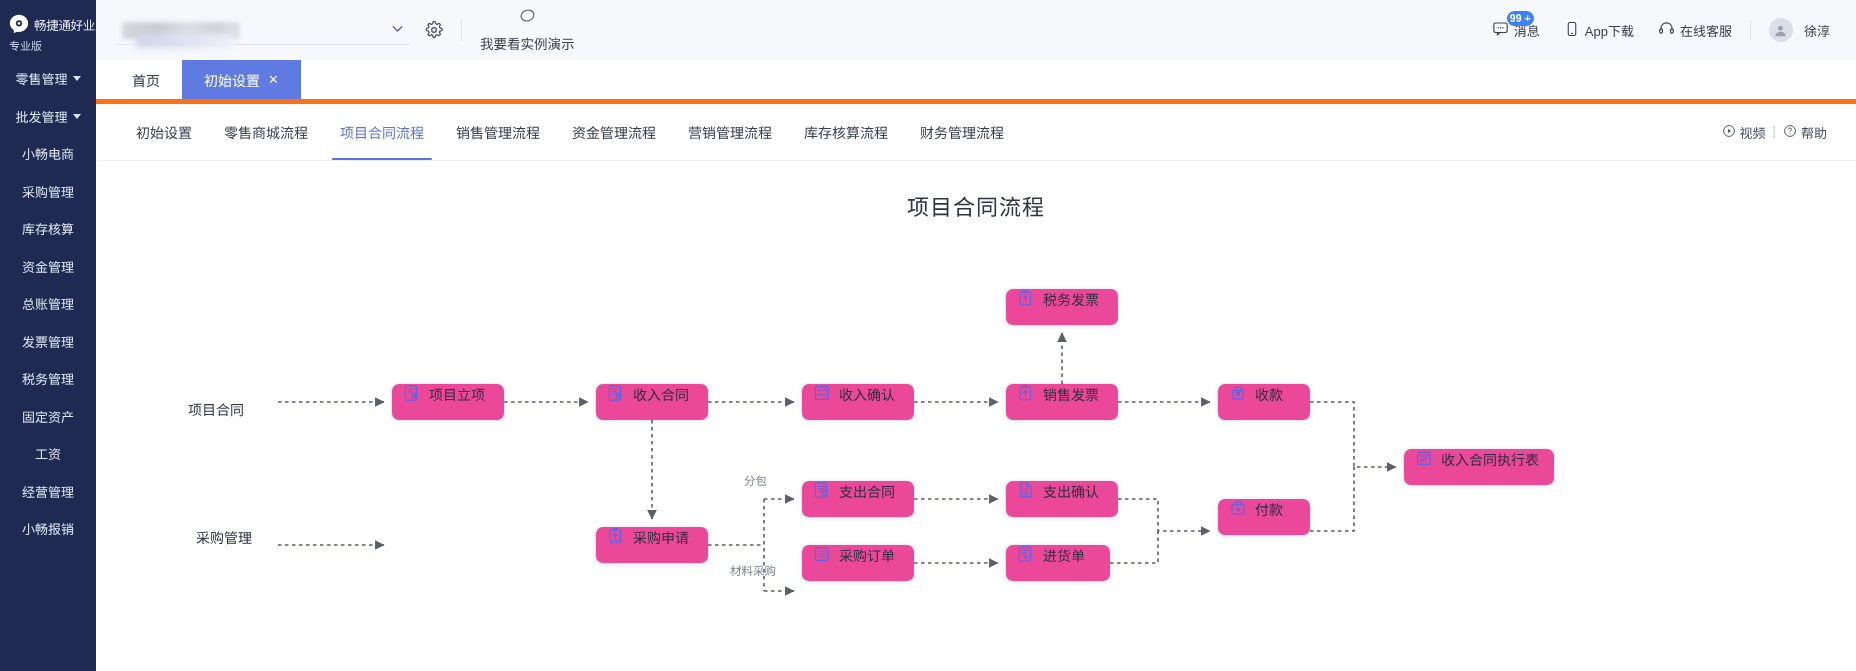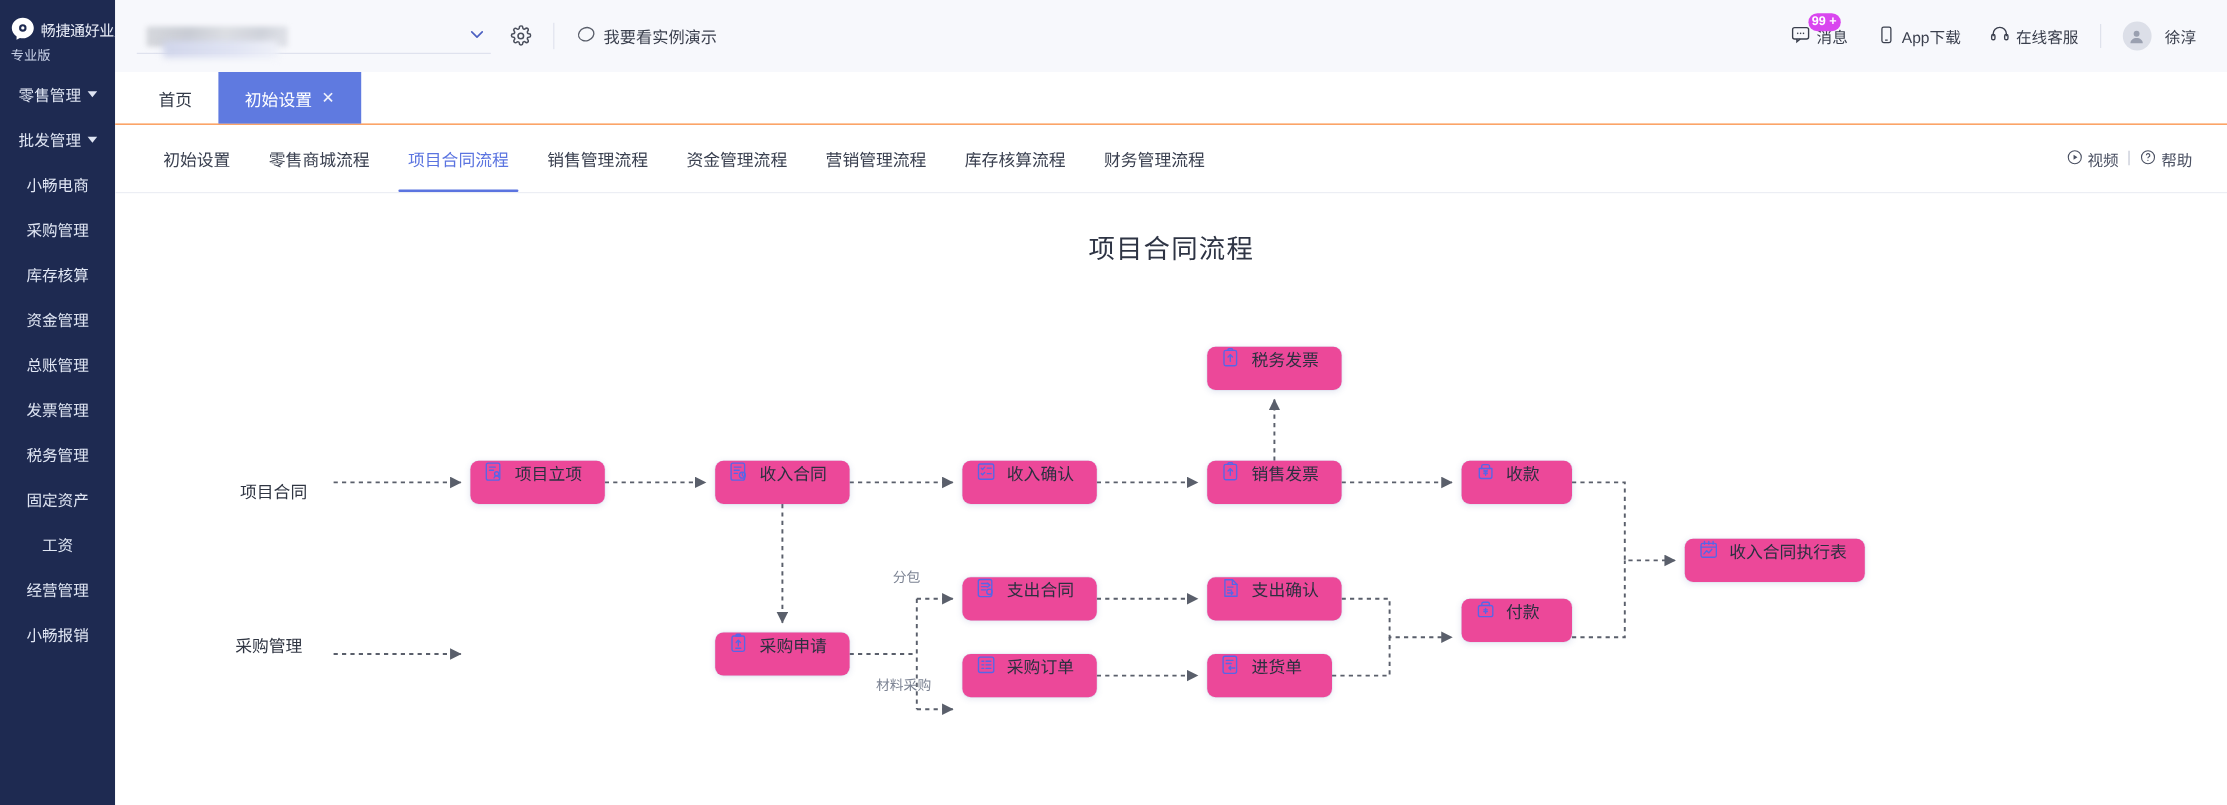--- a/index.html
+++ b/index.html
@@ -63,43 +63,43 @@
   .redacted2 {
     position:absolute; left: 22px; top: 19px; width: 96px; height: 14px;
     background: linear-gradient(90deg,#cfd4ea 0%, #dfe3f3 60%, #eef0f8 100%);
     filter: blur(3px); border-radius: 2px;
   }
   .chev-down { margin-left: auto; color: #4b5fc1; font-size: 13px; padding-right: 4px; }
   .gear-btn { margin-left: 16px; display: flex; align-items: center; cursor: pointer; color:#4a4f5c; }
   .vsep { width: 1px; height: 22px; background: #e0e3ee; margin: 0 18px; }
   .demo-link {
     display: flex; align-items: center; gap: 6px; color: #3a3f4d;
-    font-size: 13.5px; cursor: pointer; white-space: nowrap;
+    font-size: 13.5px; cursor: pointer; white-space: nowrap; flex-direction: column;
   }
   .top-right { margin-left: auto; display: flex; align-items: center; gap: 0; }
   .tr-item {
     display: flex; align-items: center; gap: 5px; color: #3a3f4d;
     font-size: 13px; cursor: pointer; padding: 0 12px; white-space: nowrap;
     position: relative;
   }
   .badge {
-    position: absolute; top: -9px; left: 27px; background: #d946ef; color: #fff;
+    position: absolute; top: -9px; left: 27px; background: #3b82f6; color: #fff;
     font-size: 10.5px; line-height: 14px; height: 15px; min-width: 25px;
     border-radius: 8px; text-align: center; padding: 0 3px; font-weight: 700;
   }
   .avatar {
     width: 24px; height: 24px; border-radius: 50%; background: #dcdfe8;
     display: flex; align-items: center; justify-content: center; margin-right:6px;
   }
   .tr-sep { width:1px; height: 20px; background: #dfe2ec; margin: 0 6px; }
 
   
   .tabstrip {
     height: 44px; min-height: 44px; background: #fff; display: flex; align-items: stretch;
-    padding-left: 14px; border-bottom: 1px solid #f97316;
+    padding-left: 14px; border-bottom: 5px solid #f97316;
   }
   .ptab {
     display: flex; align-items: center; justify-content: center; gap: 8px;
     padding: 0 22px; font-size: 14px; color: #333a48; cursor: pointer; white-space: nowrap;
   }
   .ptab.active { background: #5f7ae0; color: #fff; }
   .ptab .close { font-size: 13px; opacity: .9; }
 
   
   .content { flex: 1; background: #fff; position: relative; overflow: hidden; }
@@ -381,21 +381,21 @@
 
             <line x1="818" y1="336" x2="902" y2="336" marker-end="url(#arw)"></line>
 
             <path d="M1022,272 L1062,272 L1062,304 L1114,304" marker-end="url(#arw)"></path>
 
             <path d="M1014,336 L1062,336 L1062,304"></path>
 
             <path d="M1214,304 L1258,304 L1258,240"></path>
           </g>
         </svg>
-      <div class="rowlabel" style="left: 104px; top: 172px;">项目合同</div>
+      <div class="rowlabel" style="left: 92px; top: 172px;">项目合同</div>
           <div class="rowlabel" style="left: 100px; top: 300px;">采购管理</div>
           <div class="node" style="left: 296px; top: 157px; width: 112px;">
             <span>
               <svg class="ic" viewBox="0 0 24 24">
                 <rect x="3" y="2.5" width="15" height="19" rx="2.2" stroke="#5566e8" fill="none" stroke-width="1.5" stroke-linecap="round" stroke-linejoin="round"></rect>
                 <line x1="6.5" y1="7" x2="13" y2="7" stroke="#5566e8" fill="none" stroke-width="1.5" stroke-linecap="round" stroke-linejoin="round"></line>
                 <line x1="6.5" y1="10.5" x2="11" y2="10.5" stroke="#5566e8" fill="none" stroke-width="1.5" stroke-linecap="round" stroke-linejoin="round"></line>
                 <circle cx="14.5" cy="14.5" r="2.3" stroke="#5566e8" fill="none" stroke-width="1.5" stroke-linecap="round" stroke-linejoin="round"></circle>
                 <path d="M11.6 19c.4-1.6 1.5-2.4 2.9-2.4s2.5.8 2.9 2.4" stroke="#5566e8" fill="none" stroke-width="1.5" stroke-linecap="round" stroke-linejoin="round"></path>
               </svg>

